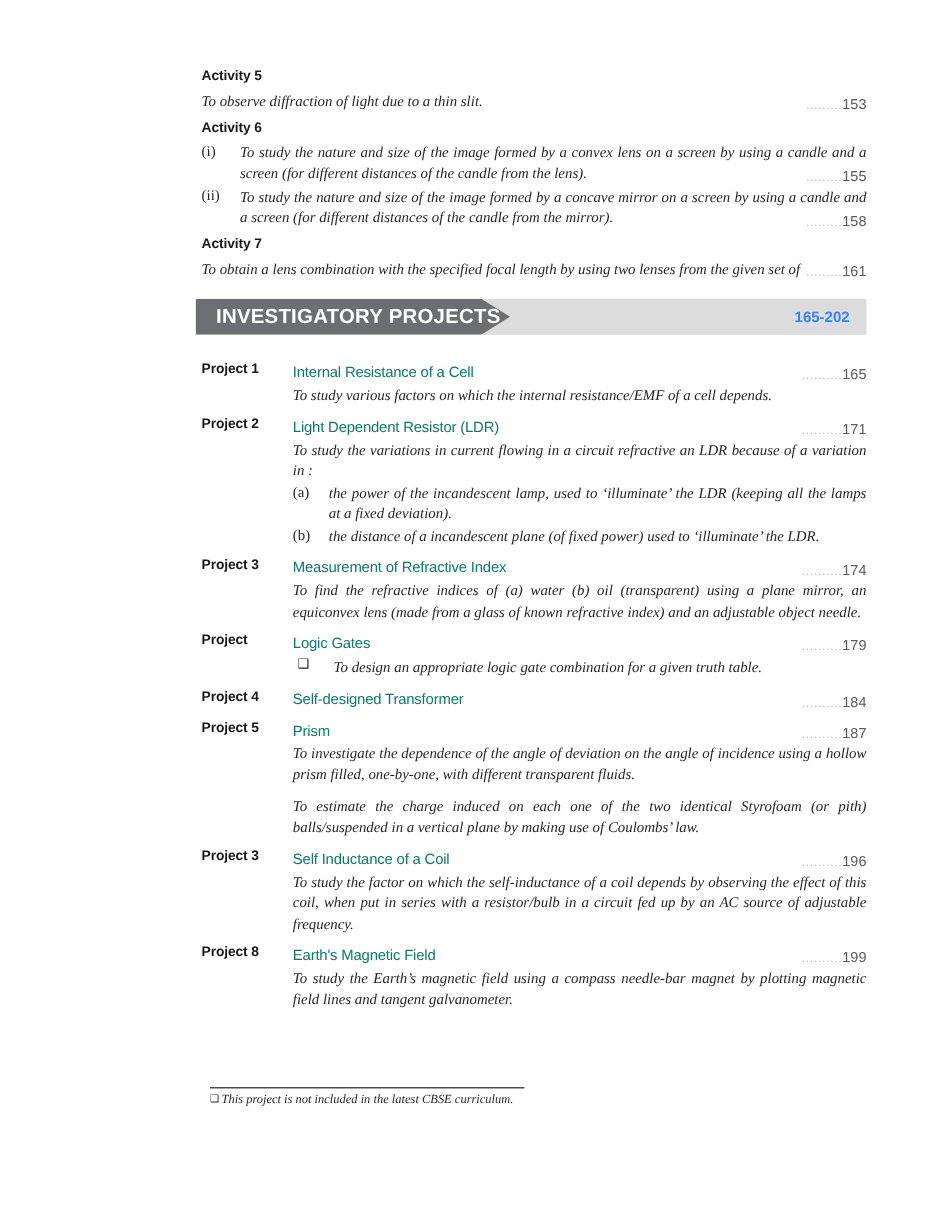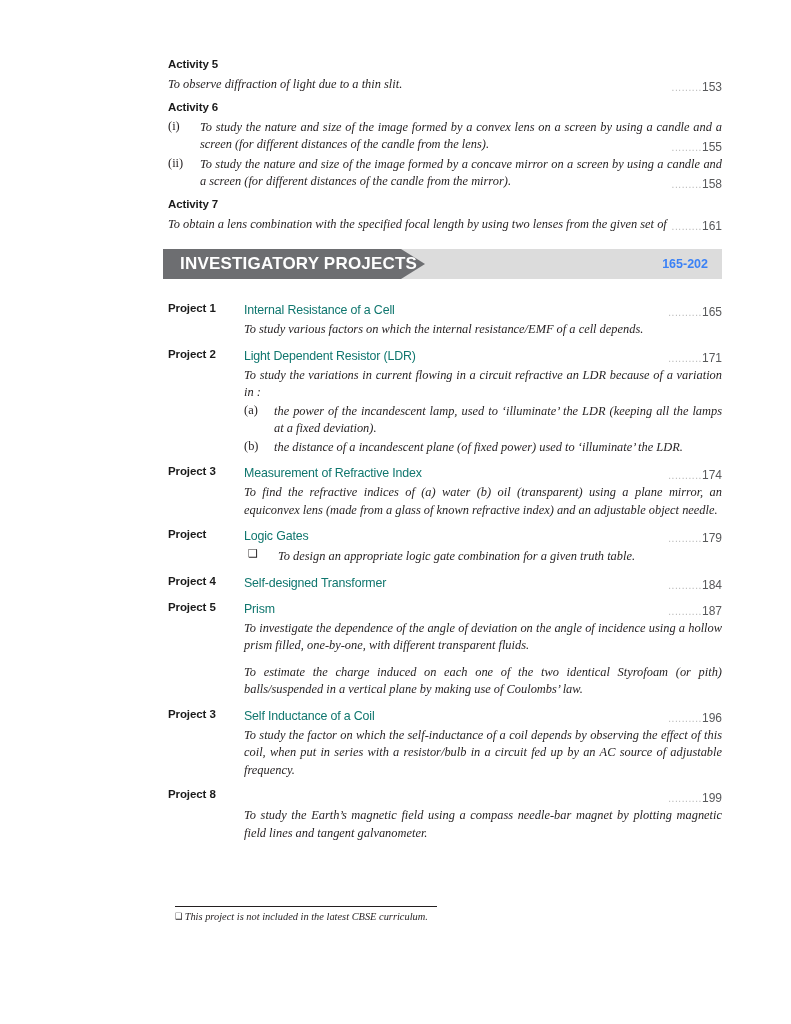--- a/index.html
+++ b/index.html
@@ -372,20 +372,21 @@
         <span class="leader"><span class="dots">..........</span><span class="pg">196</span></span>
       </div>
       <div class="project-desc">
         <div class="desc">To study the factor on which the self-inductance of a coil depends by observing the effect of this coil, when put in series with a resistor/bulb in a circuit fed up by an AC source of adjustable frequency.</div>
       </div>
     </div>
 
     <div class="project">
       <div class="project-head">
         <span class="project-label">Project 8</span>
+        <span class="project-title">Earth's Magnetic Field</span>
         <span class="leader"><span class="dots">..........</span><span class="pg">199</span></span>
       </div>
       <div class="project-desc">
         <div class="desc">To study the Earth’s magnetic field using a compass needle-bar magnet by plotting magnetic field lines and tangent galvanometer.</div>
       </div>
     </div>
 
   </div>
 
   <div class="footnote">

